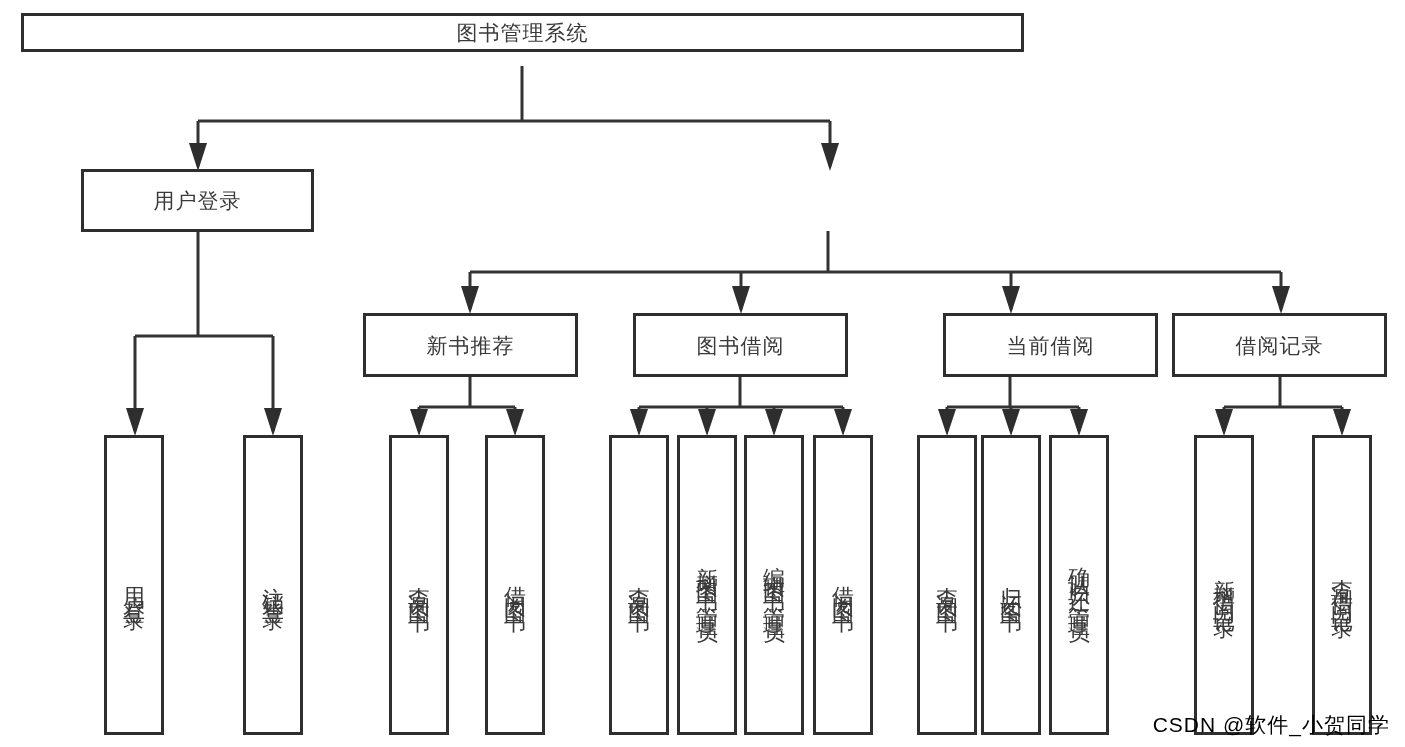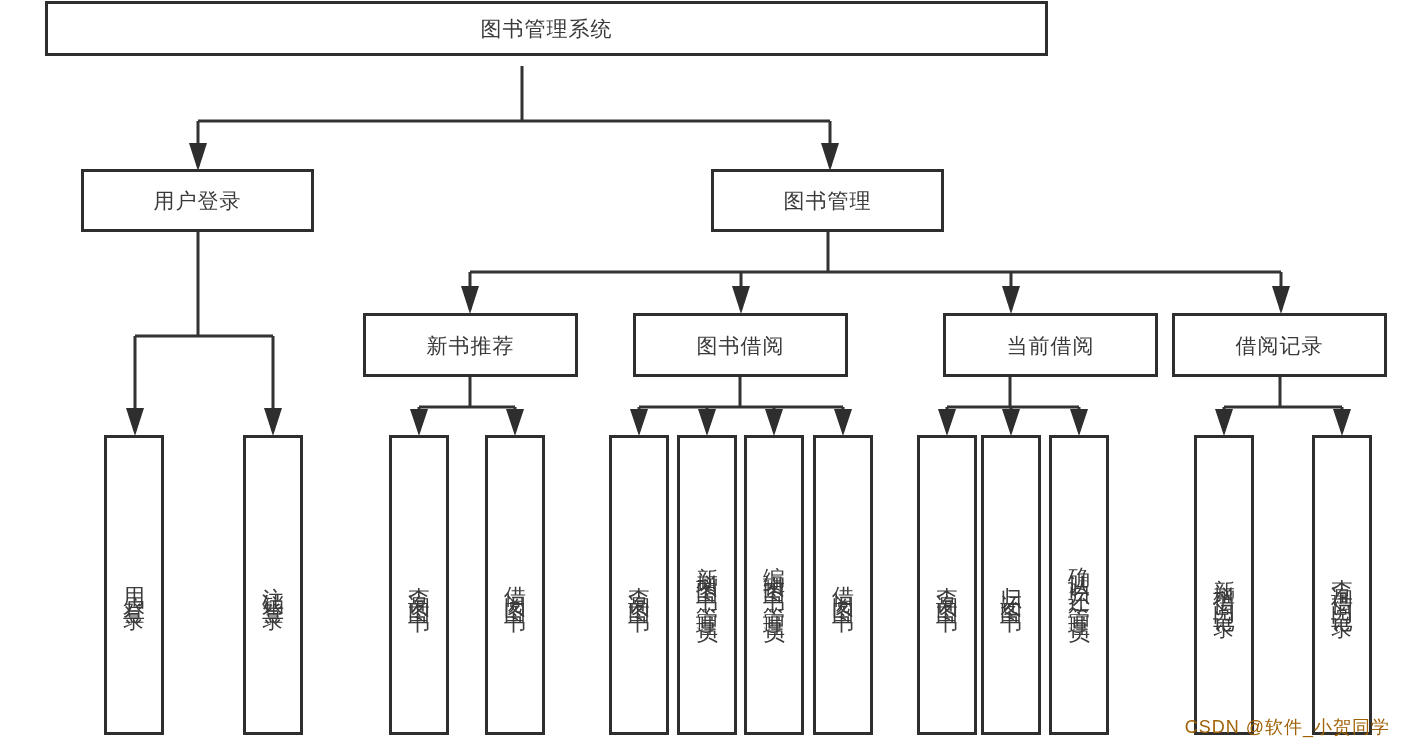--- a/index.html
+++ b/index.html
@@ -39,21 +39,21 @@
     line-height: 1;
   }
   .v-node {
     writing-mode: vertical-rl;
     text-orientation: mixed;
     font-size: 22px;
     letter-spacing: 8px;
     line-height: 1;
   }
   
-  .n-root  { left: 21px;  top: 1px;  width: 1003px; height: 55px; margin-left: 24px; }
+  .n-root  { left: 21px;  top: 13px;  width: 1003px; height: 39px; }
 
   .n-l2a   { left: 81px;  top: 169px; width: 233px;  height: 63px; }
   .n-l2b   { left: 711px; top: 169px; width: 233px;  height: 63px; }
 
   .n-l3    { top: 313px; width: 215px; height: 64px; }
   .n-l3a   { left: 363px; }
   .n-l3b   { left: 633px; }
   .n-l3c   { left: 903px; margin-left: 40px; }
   .n-l3d   { left: 1172px; }
 
@@ -69,22 +69,22 @@
   .n-cb1   { left: 917px; }
   .n-cb2   { left: 981px; }
   .n-cb3   { left: 1049px; }
   .n-br1   { left: 1194px; }
   .n-br2   { left: 1312px; }
 
   .watermark {
     position: absolute;
     right: 15px;
     bottom: 8px;
-    font-size: 18px;
-    color: #a16207;
+    font-size: 21px;
+    color: #000000;
     letter-spacing: 1px;
     z-index: 2;
   }
 </style>
 </head>
 <body>
 
 <div class="stage">
 
   <svg class="connectors" width="1405" height="747" viewBox="0 0 1405 747">
@@ -123,21 +123,20 @@
       <polygon points="1002,409 1020,409 1011,436"></polygon>
       <polygon points="1070,409 1088,409 1079,436"></polygon>
       <polygon points="1215,409 1233,409 1224,436"></polygon>
       <polygon points="1333,409 1351,409 1342,436"></polygon>
     </g>
   </svg>
 
   <div class="node h-node n-root">图书管理系统</div>
 
   <div class="node h-node n-l2a">用户登录</div>
-  <div class="node h-node n-l2b">图书管理</div>
 
   <div class="node h-node n-l3 n-l3b">图书借阅</div>
   <div class="node h-node n-l3 n-l3a">新书推荐</div>
   <div class="node h-node n-l3 n-l3c">当前借阅</div>
   <div class="node h-node n-l3 n-l3d">借阅记录</div>
 
   <div class="node v-node n-leaf n-u1">用户登录</div>
   <div class="node v-node n-leaf n-u2">注销登录</div>
 
   <div class="node v-node n-leaf n-nb1">查询图书</div>

